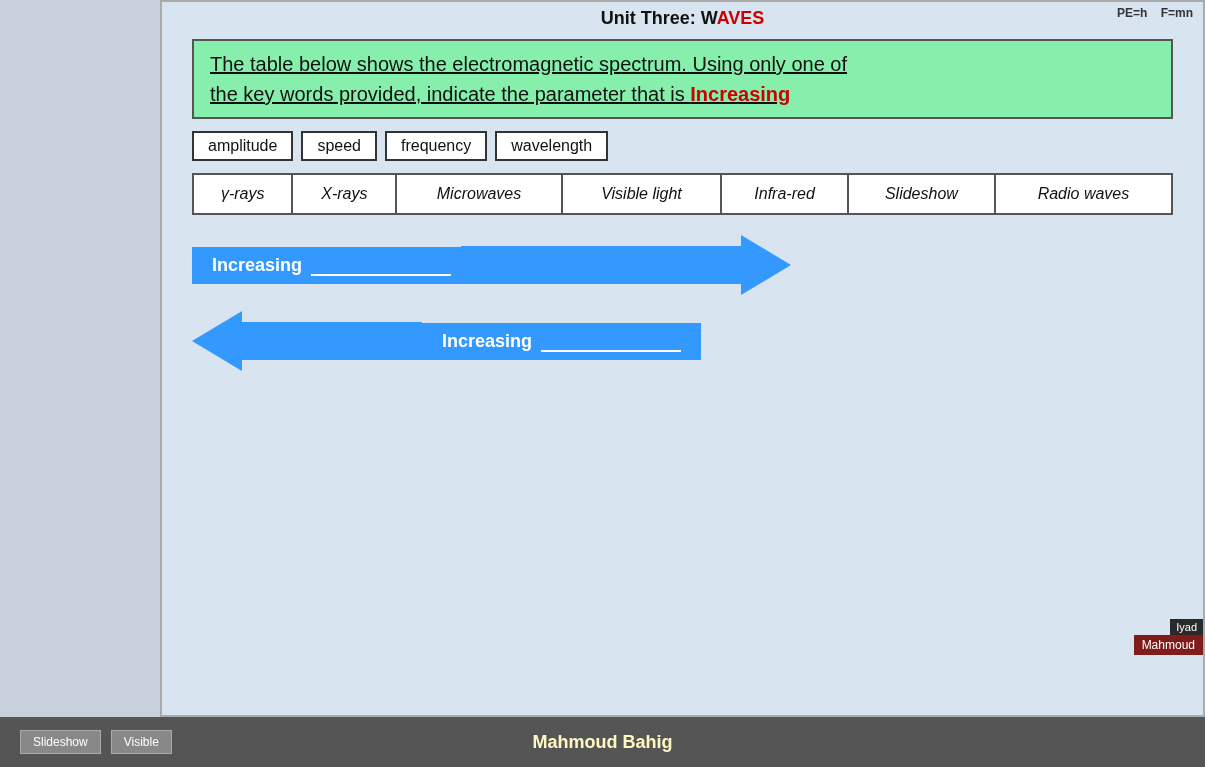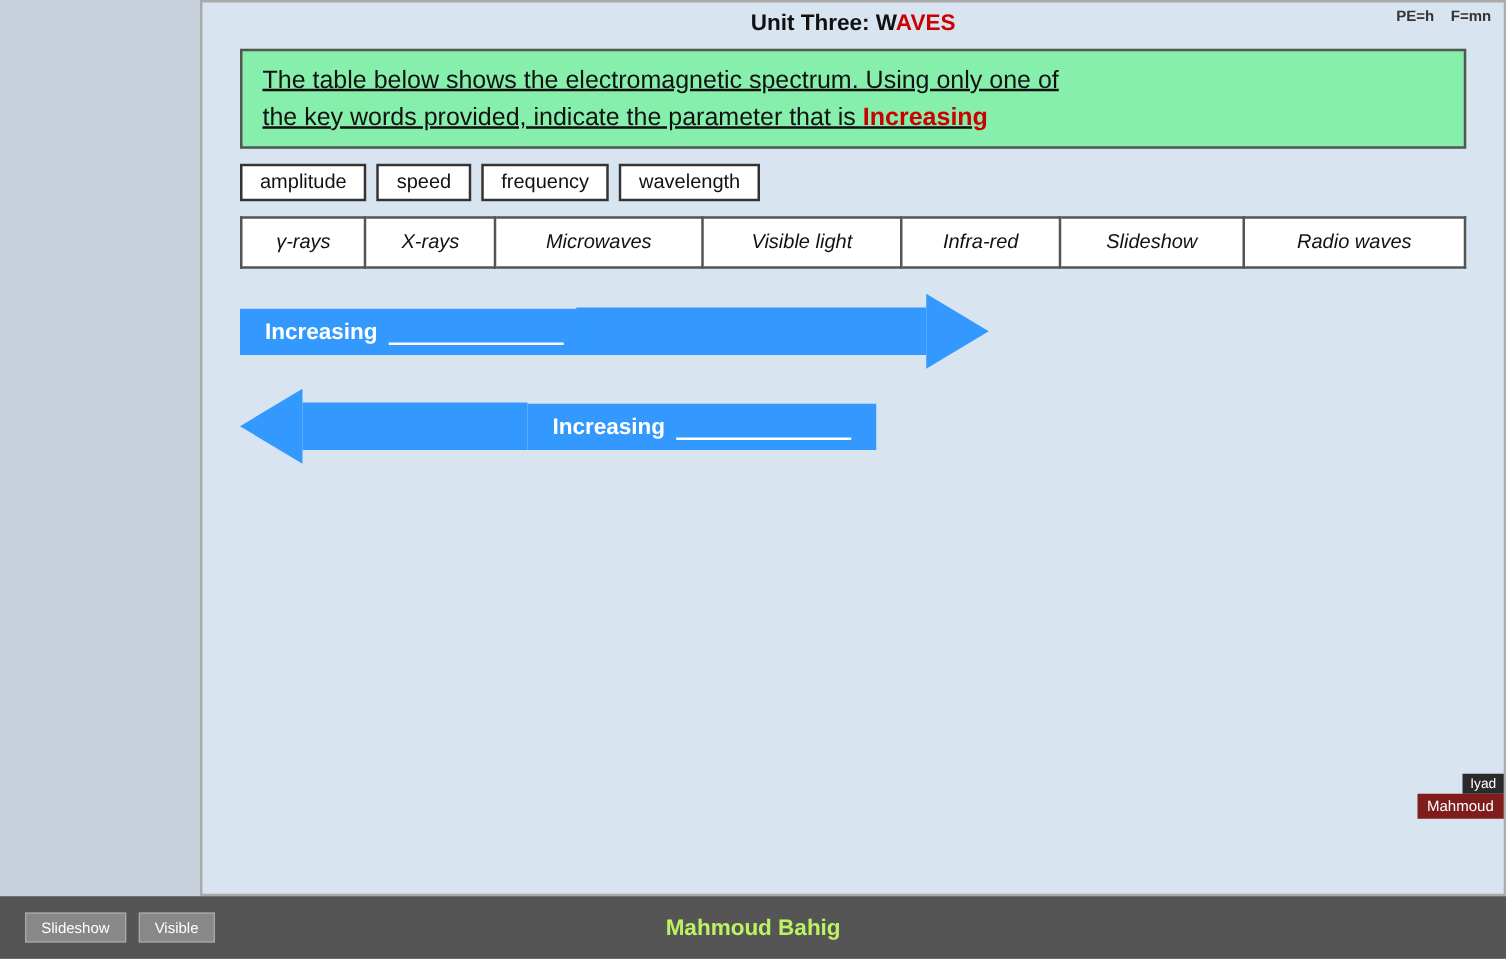--- a/index.html
+++ b/index.html
@@ -186,21 +186,21 @@
       right: 0;
       height: 50px;
       background: #555;
       display: flex;
       align-items: center;
       justify-content: center;
     }
 
     .bottom-bar-center {
       font-size: 18px;
-      color: #bef264;
+      color: #fef9c3;
       font-weight: bold;
     }
 
     .bottom-bar-left {
       position: absolute;
       left: 20px;
       display: flex;
       gap: 10px;
       align-items: center;
     }

